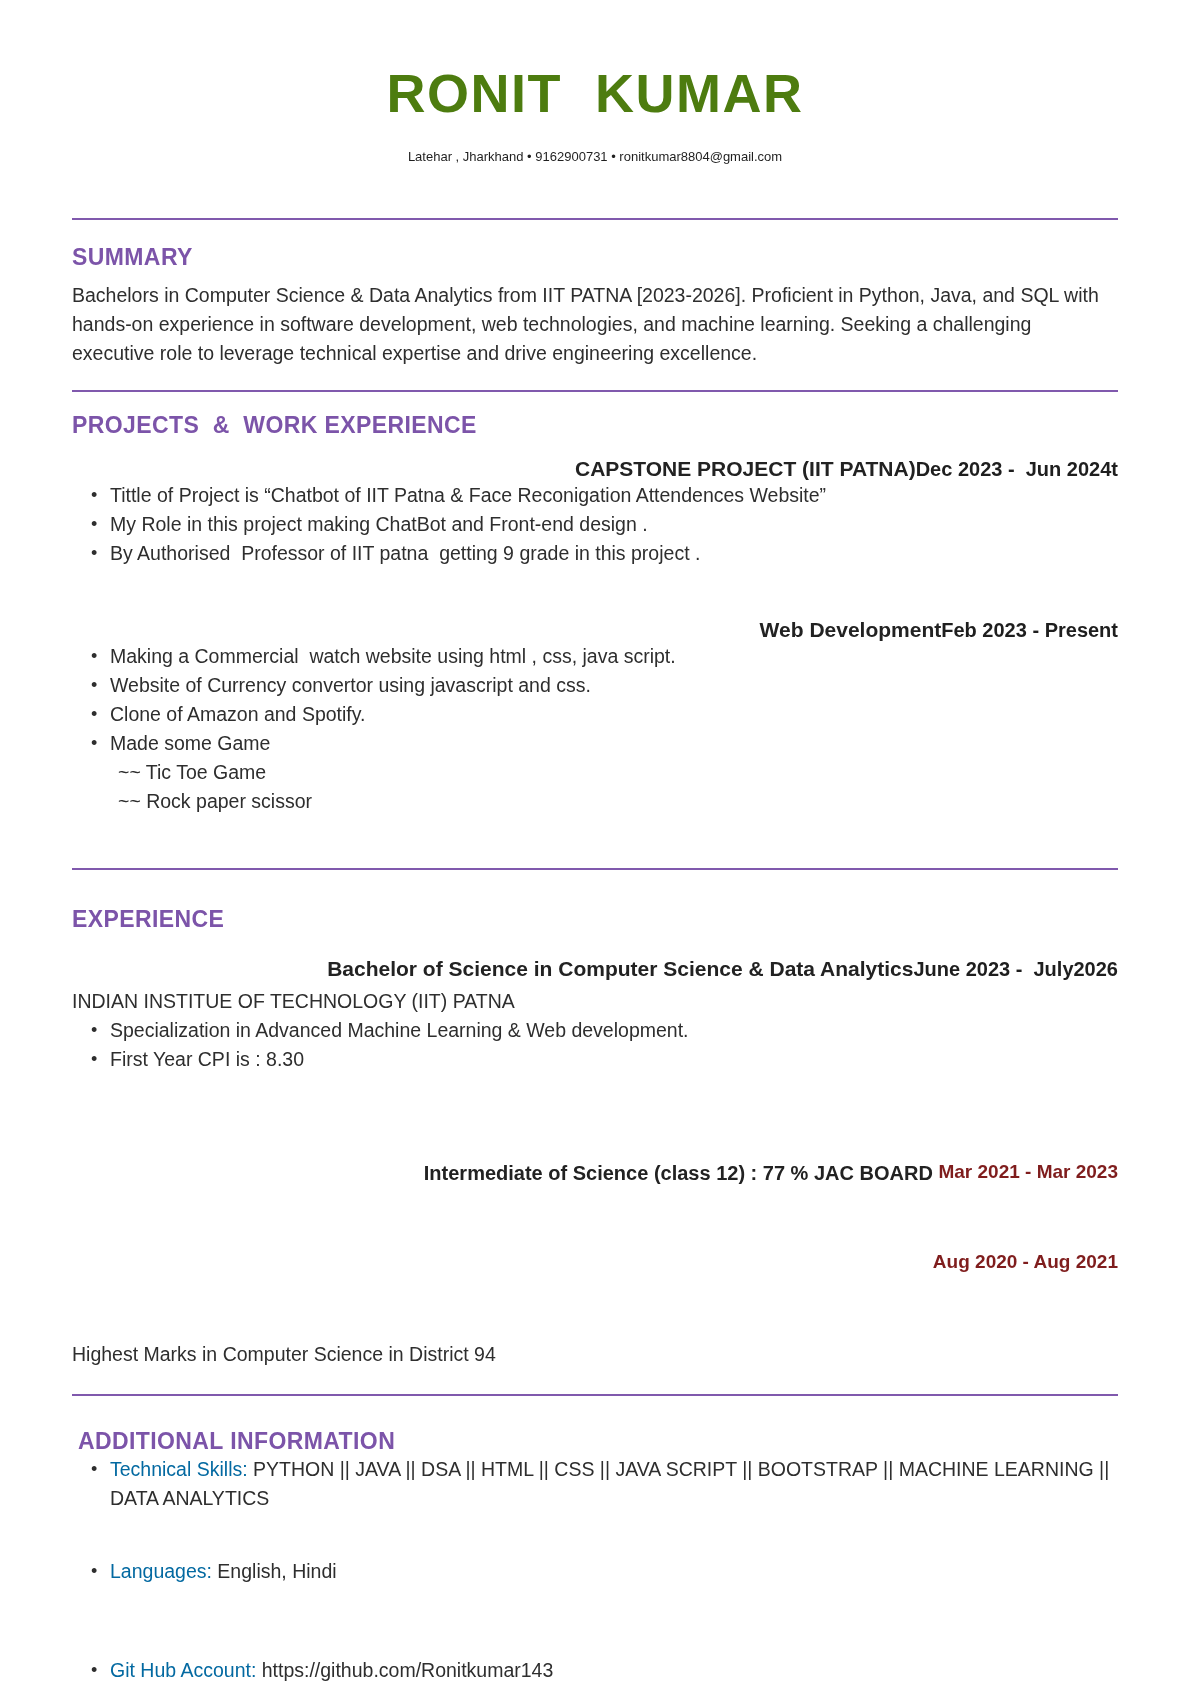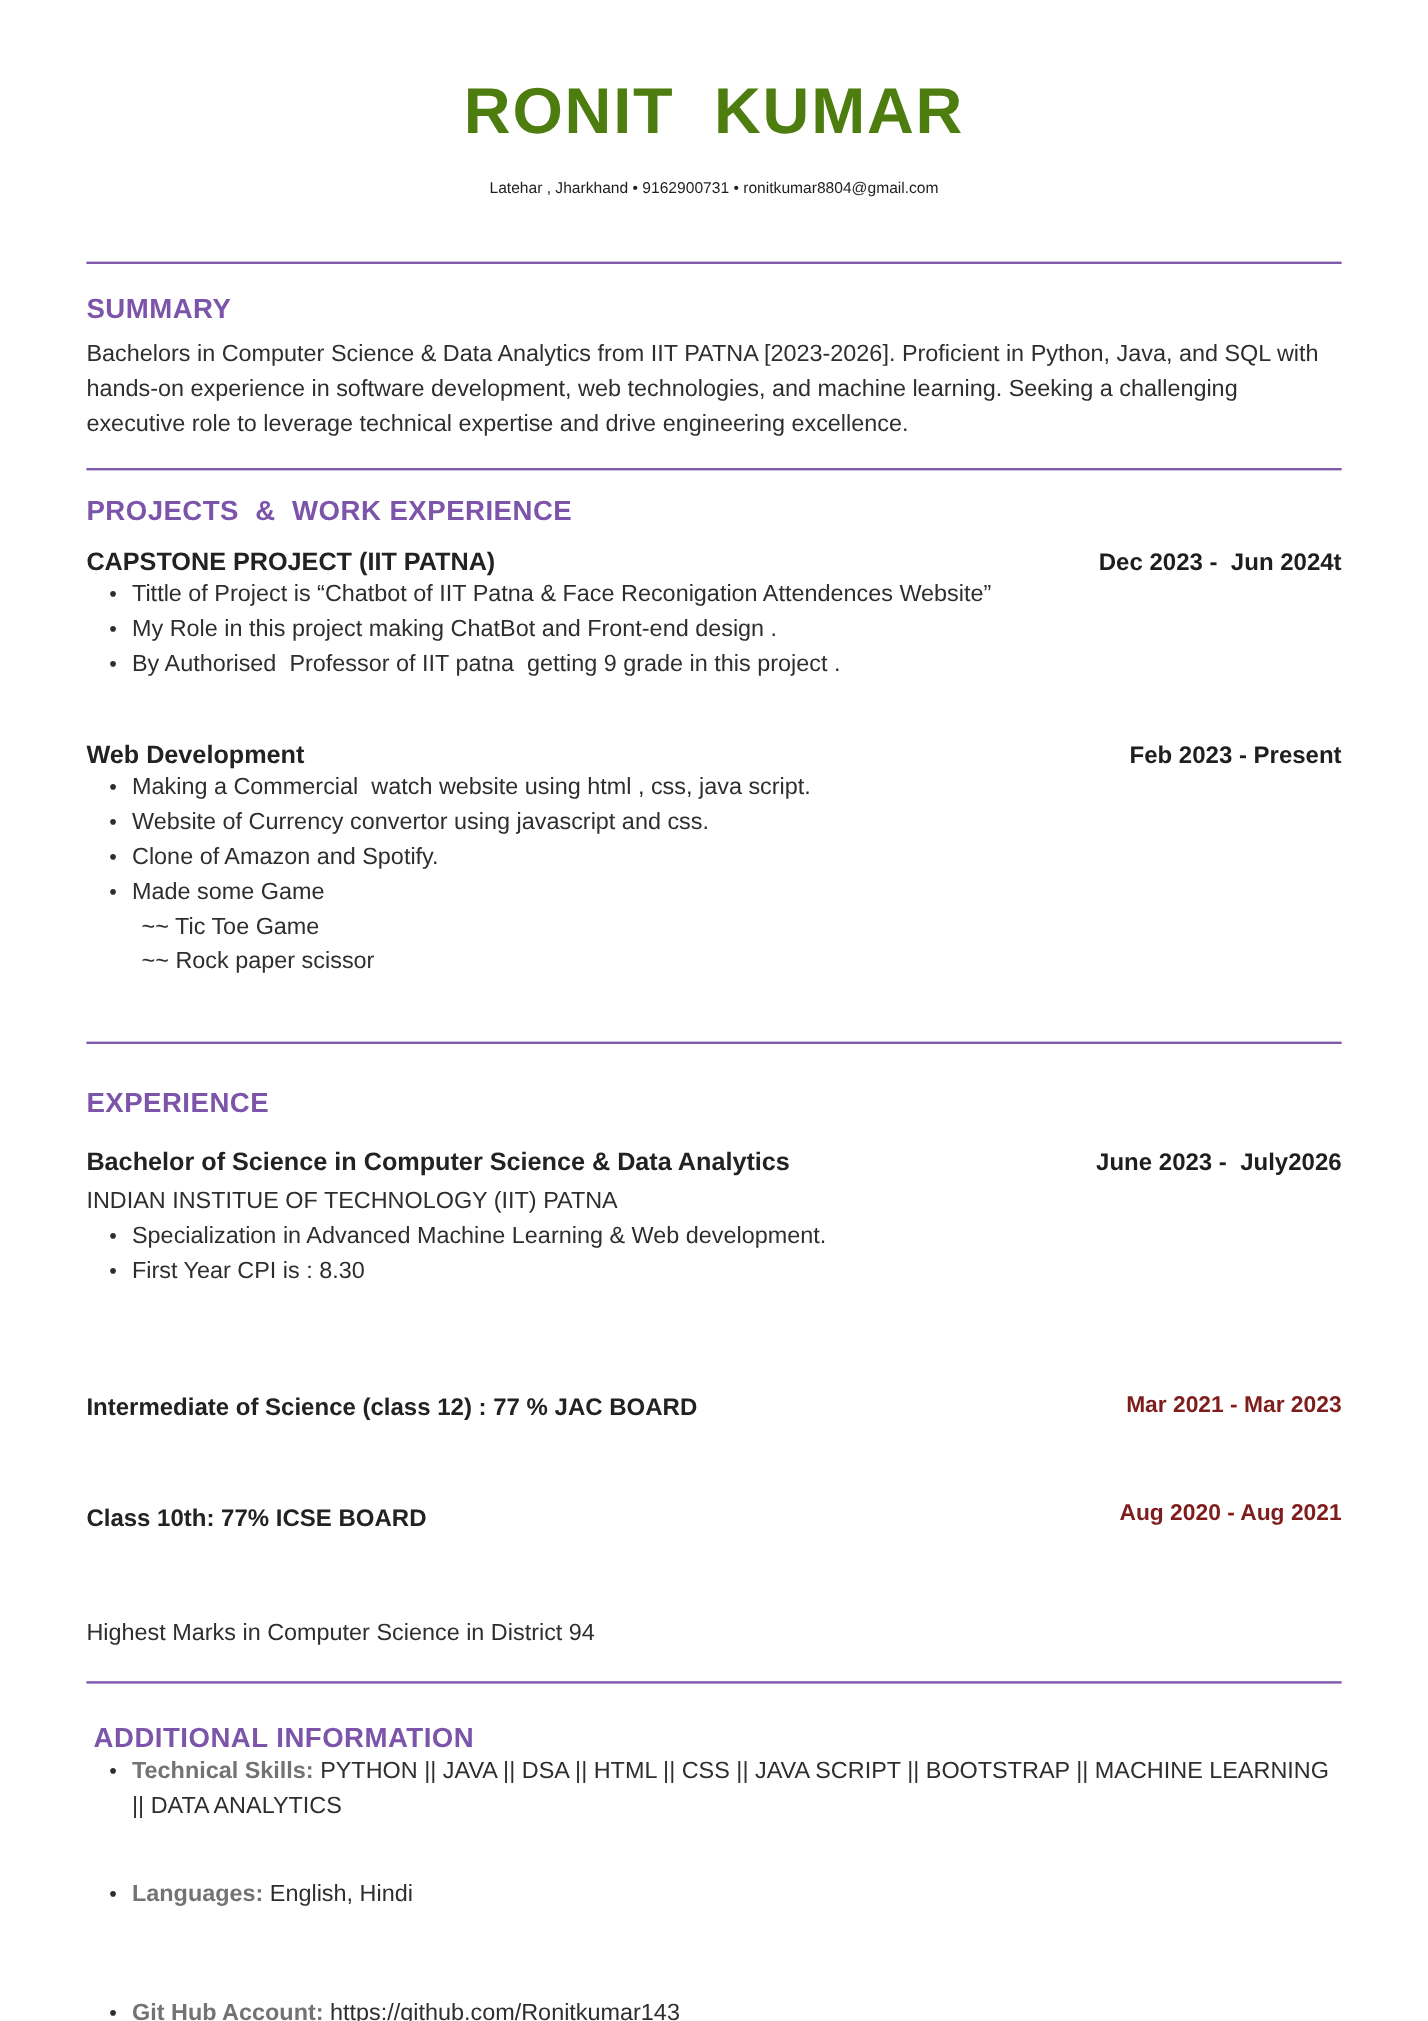--- a/index.html
+++ b/index.html
@@ -55,23 +55,22 @@
   .para {
     margin-top: 10px;
     font-size: 19.5px;
     line-height: 29px;
     color: #2e2e2e;
     white-space: pre-wrap;
   }
 
   .row {
     display: flex;
-    justify-content: space-between;
+    justify-content: flex-end;
     align-items: baseline;
-    gap: 48px;
   }
   .entry-title {
     font-size: 21px;
     font-weight: 700;
     color: #222222;
     white-space: pre-wrap;
   }
   .entry-date {
     font-size: 20px;
     font-weight: 700;
@@ -117,21 +116,21 @@
   .edu-school-left  { font-size: 20px; font-weight: 700; color: #222222; line-height: 31px; white-space: pre-wrap; }
   .edu-school-right { font-size: 19px; font-weight: 700; color: #7f1d1d; line-height: 30px; text-align: right; white-space: pre-wrap; }
   .edu-note {
     margin-top: 6px;
     font-size: 19.5px;
     color: #2e2e2e;
     white-space: pre-wrap;
   }
 
   .addl-list { margin-top: 22px; }
-  .addl-list li .lbl { font-weight: 700; color: #737373; }
+  .addl-list li .lbl { font-weight: 400; color: #0369a1; }
   .li-gap-40 { margin-top: 44px; }
   .li-gap-70 { margin-top: 70px; }
 </style>
 </head>
 <body>
 
 <div class="page">
 
   <div class="name">RONIT  KUMAR</div>
   <div class="contact">Latehar , Jharkhand • 9162900731 • ronitkumar8804@gmail.com</div>
@@ -178,21 +177,20 @@
   </div>
   <div class="edu-inst">INDIAN INSTITUE OF TECHNOLOGY (IIT) PATNA</div>
   <ul class="blist edu-bullets">
     <li class="bullet">Specialization in Advanced Machine Learning &amp; Web development.</li>
     <li class="bullet">First Year CPI is : 8.30</li>
   </ul>
 
   <div class="row edu-school-row">
     <div class="edu-school-left">
       <div>Intermediate of Science (class 12) : 77 % JAC BOARD</div>
-      <div>Class 10th: 77% ICSE BOARD</div>
     </div>
     <div class="edu-school-right">
       <div>Mar 2021 - Mar 2023</div>
       <div>Aug 2020 - Aug 2021</div>
     </div>
   </div>
   <div class="edu-note">Highest Marks in Computer Science in District 94</div>
 
   <hr class="rule rule-4">
 

